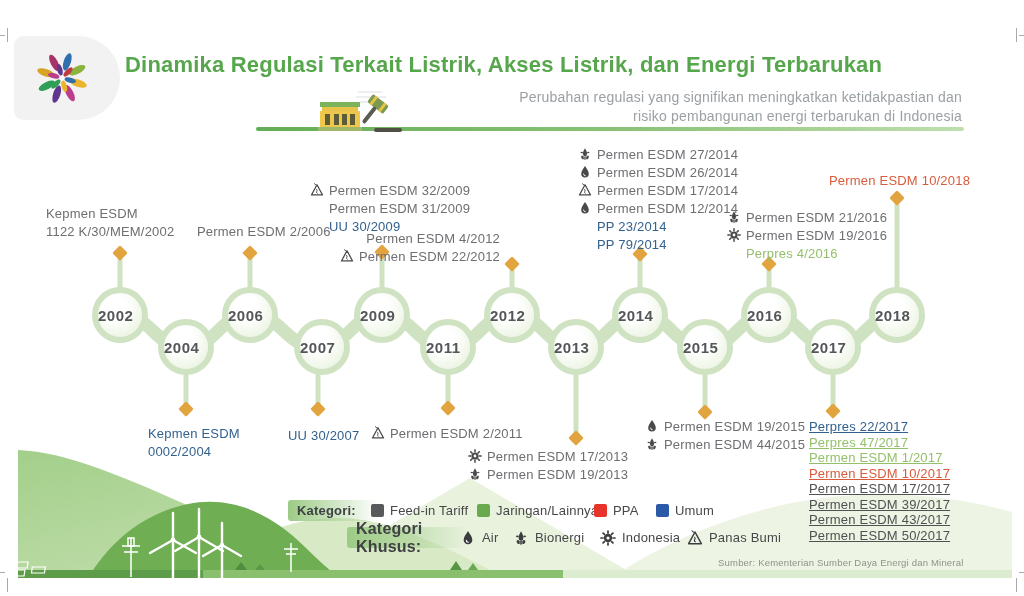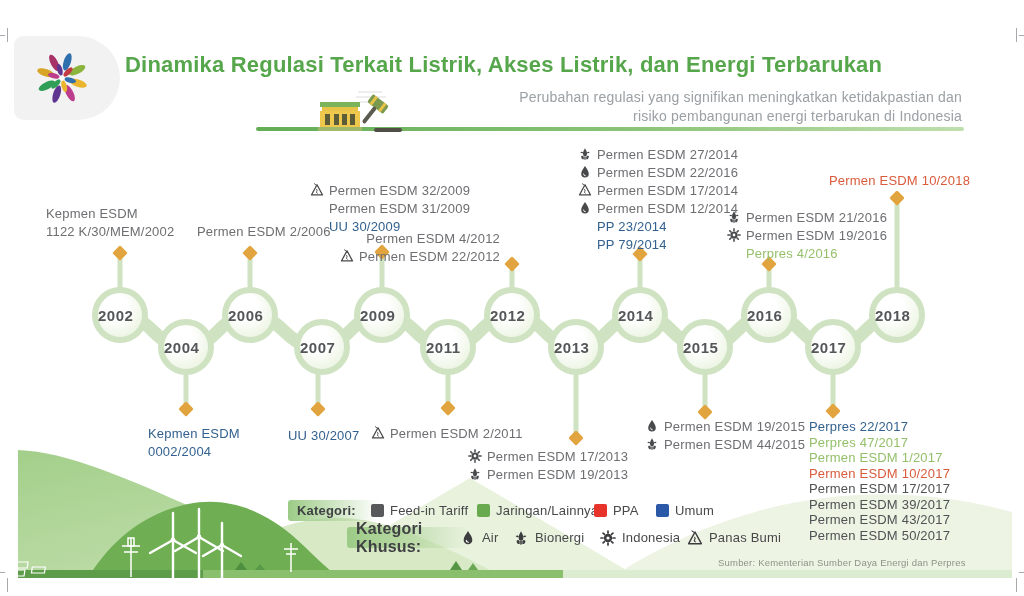--- a/index.html
+++ b/index.html
@@ -17,21 +17,21 @@
              background:linear-gradient(90deg,#63ad55,#8cc479 55%,#bfdfae);}
   
   .tl-svg{position:absolute;left:0;top:0;z-index:1;}
   .year-node{position:absolute;z-index:2;width:44px;height:44px;border:6px solid #cfe3c2;border-radius:50%;
              background:radial-gradient(circle at 38% 32%,#ffffff 30%,#eef6e6 75%,#e3efd6);
              display:flex;align-items:center;justify-content:flex-start;
              font-size:15px;font-weight:bold;color:#55565a;letter-spacing:.5px;}
   
   .lbl{position:absolute;z-index:5;font-size:13px;letter-spacing:.2px;}
   .lline{display:flex;align-items:center;gap:5px;height:18px;white-space:nowrap;}
-  .lline.sm{height:15.5px;}
+  .lline.sm{height:15.5px;text-decoration:underline;}
   .lbl-right .lline{justify-content:flex-end;}
   .ic{width:14px;height:14px;flex:0 0 14px;color:#48494b;}
   .ind{padding-left:19px;}
   .c-gray{color:#6d6e71}.c-blue{color:#33618f}.c-green{color:#95c06b}
   .c-red{color:#d95b3c}.c-dark{color:#4f5153}
   
   .leg-band{position:absolute;z-index:6;height:21px;display:flex;align-items:center;
             padding:0 10px 0 9px;font-size:13px;font-weight:bold;color:#3f4143;letter-spacing:.2px;
             background:linear-gradient(90deg,#9ccb86,rgba(216,235,201,0));border-radius:3px;}
   .leg-item{position:absolute;z-index:6;display:flex;align-items:center;gap:6px;height:21px;
@@ -361,21 +361,21 @@
     <div class="lline c-gray">
         <svg class="ic">
           <use href="#i-bionergi"></use>
         </svg>
         <span>Permen ESDM 27/2014</span>
       </div>
     <div class="lline c-gray">
         <svg class="ic">
           <use href="#i-air"></use>
         </svg>
-        <span>Permen ESDM 22/2016</span>
+        <span>Permen ESDM 26/2014</span>
       </div>
     <div class="lline c-gray">
         <svg class="ic">
           <use href="#i-panas-bumi"></use>
         </svg>
         <span>Permen ESDM 17/2014</span>
       </div>
     <div class="lline c-gray">
         <svg class="ic">
           <use href="#i-air"></use>
@@ -493,14 +493,14 @@
       </svg>
     <span>Indonesia</span>
   </div>
   <div class="leg-item" style="left:687px;top:527px">
     <svg class="leg-ic">
         <use href="#i-panas-bumi"></use>
       </svg>
     <span>Panas Bumi</span>
   </div>
 
-  <div class="source">Sumber: Kementerian Sumber Daya Energi dan Perpres</div>
+  <div class="source">Sumber: Kementerian Sumber Daya Energi dan Mineral</div>
 </div>
 
 </body></html>

